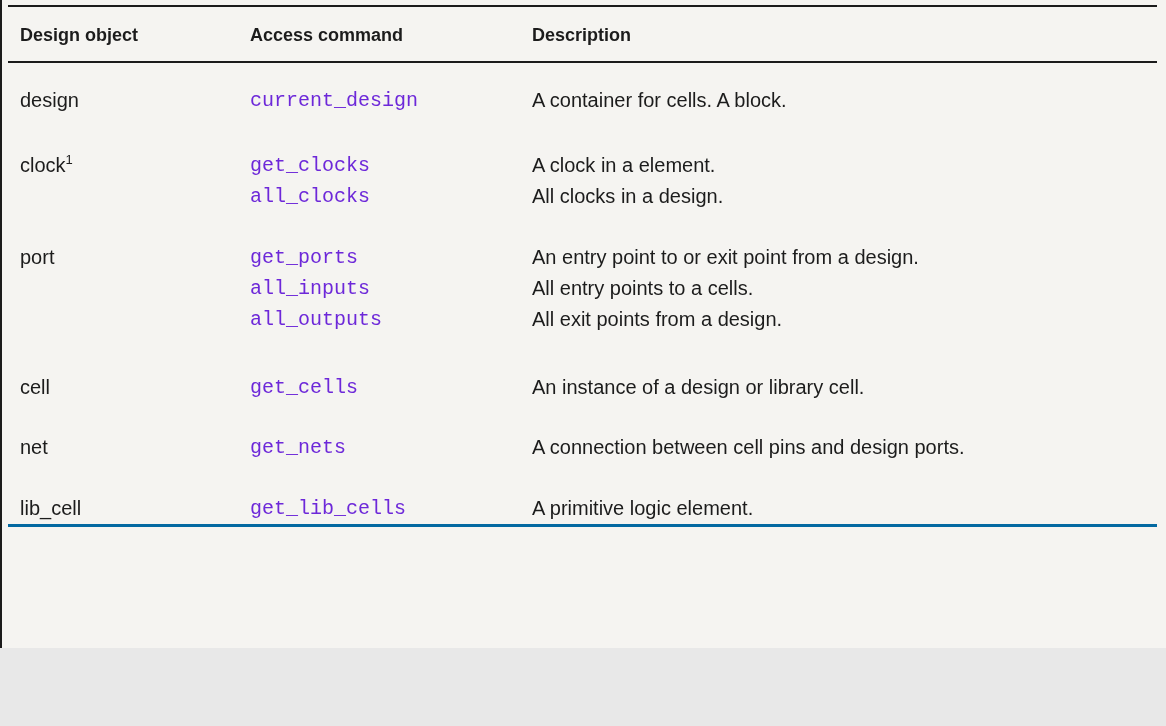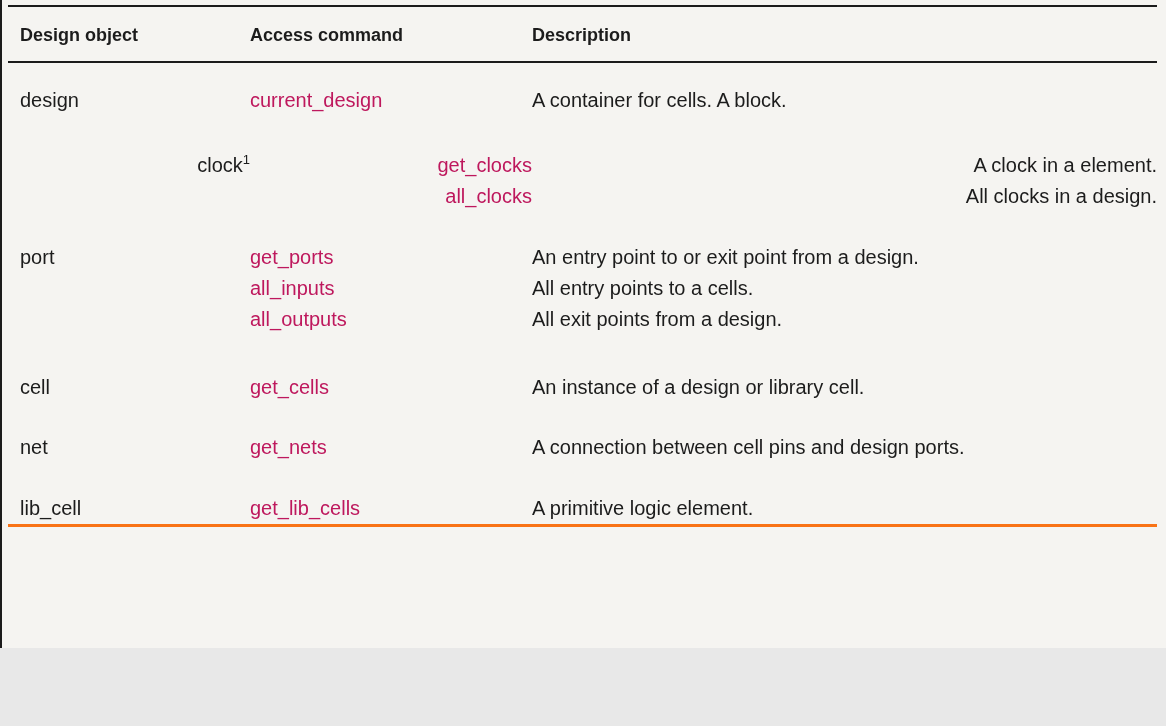--- a/index.html
+++ b/index.html
@@ -56,46 +56,46 @@
     vertical-align: top;
     padding: 0;
     font-size: 20px;
     line-height: 31px;
   }
   tbody td.obj {
     padding-left: 12px;
     font-family: "Liberation Sans", sans-serif;
   }
   tbody td.cmd {
-    font-family: Liberation Sans, sans-serif;
+    font-family: Liberation Mono, monospace;
     font-size: 20px;
-    color: #be185d;
+    color: #6d28d9;
     margin-top: 44px;
   }
   tbody td.desc {
     font-family: Liberation Sans, sans-serif;
   }
   tbody td .line { display: block; }
   sup.fn {
     font-size: 13px;
     line-height: 0;
     vertical-align: super;
   }
   
   tr.r-design  td { padding-top: 22px; }
-  tr.r-clock   td { padding-top: 34px; text-align: right; }
+  tr.r-clock   td { padding-top: 34px; }
   tr.r-port    td { padding-top: 30px; }
   tr.r-cell    td { padding-top: 37px; }
   tr.r-pin     td { padding-top: 36px; }
   tr.r-net     td { padding-top: 29px; }
   tr.r-library td { padding-top: 29px; }
   tr.r-libcell td { padding-top: 30px; }
   tr.r-libpin  td { padding-top: 31px; padding-bottom: 0; }
 
-  tbody { border-bottom: 3px solid #f97316; }
+  tbody { border-bottom: 3px solid #0369a1; }
 </style>
 </head>
 <body>
 
 <div class="page">
   <div class="left-edge-line"></div>
 
   <table class="doc-table">
     <colgroup>
       <col class="c1">

